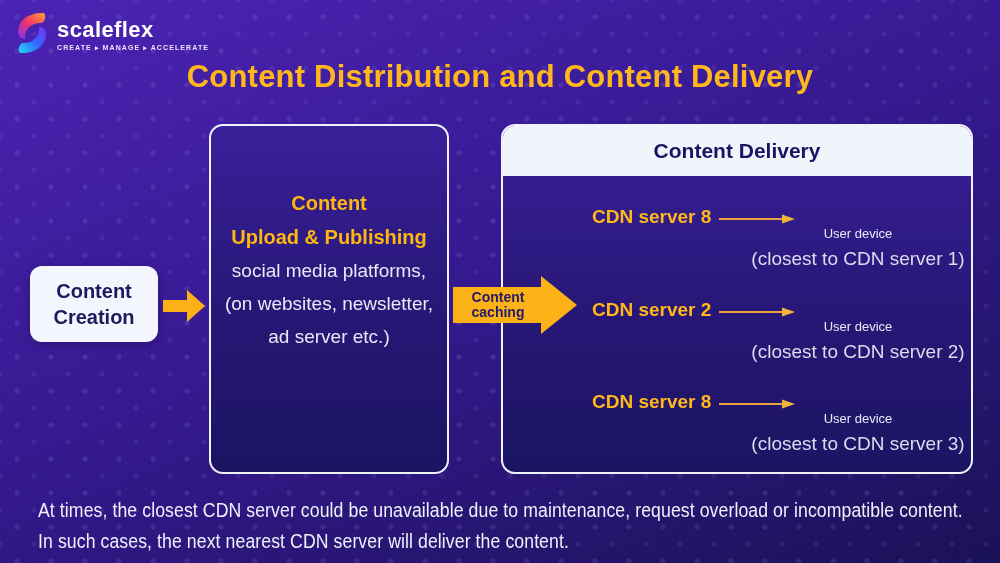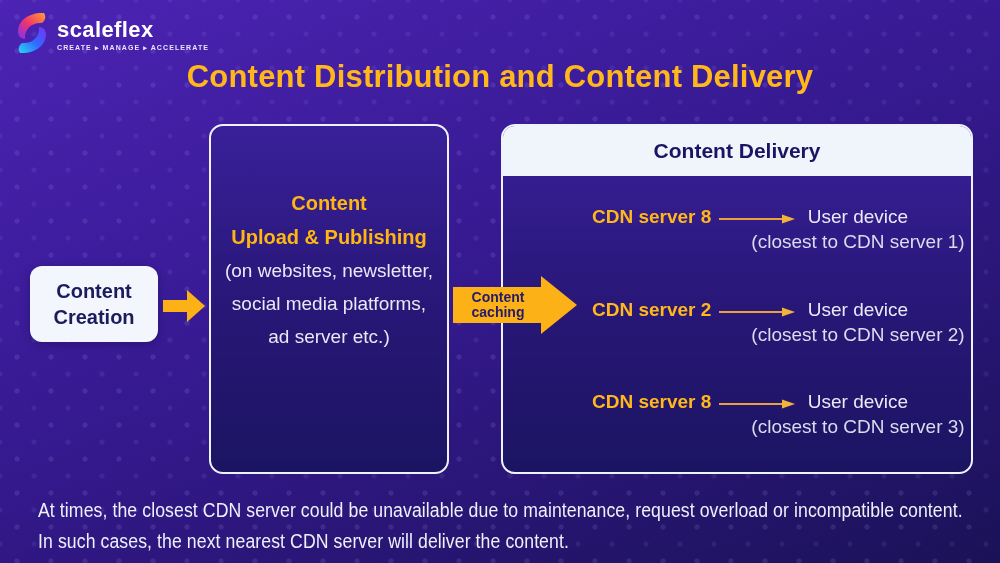--- a/index.html
+++ b/index.html
@@ -54,21 +54,21 @@
   .dist-content { margin-top:60px; text-align:center; }
   .dist-highlight { color:#ffb612; font-weight:bold; font-size:20px; line-height:34px; }
   .dist-detail { color:#e9e9f6; font-size:19px; line-height:33px; }
 
   
   .cdn-row { position:absolute; left:0; width:100%; height:60px; }
   .row-1 { top:80px; } .row-2 { top:173px;padding-left:22px; } .row-3 { top:265px; }
   .cdn-server { position:absolute; left:89px; top:0; color:#ffb71c; font-weight:bold; font-size:19px; white-space:nowrap; }
   .thin-arrow { position:absolute; left:216px; top:5px; }
   .device-col { position:absolute; left:240px; width:230px; text-align:center; }
-  .device-label { color:#eaeaf7; font-size:19px; line-height:22px; white-space:nowrap; }
+  .device-label { color:#eaeaf7; font-size:13px; line-height:22px; white-space:nowrap;margin-top:17px; }
   .device-note  { color:#dcdcef; font-size:19px; line-height:22px; margin-top:3px; white-space:nowrap; }
 
   
   .small-arrow { position:absolute; left:163px; top:290px; }
   .caching-arrow { position:absolute; left:453px; top:276px; width:124px; height:58px; z-index:5; }
   .caching-label {
     position:absolute; left:0; top:14px; width:90px; text-align:center;
     color:#241b6b; font-weight:bold; font-size:14px; line-height:15px;
   }
 
@@ -122,22 +122,22 @@
     </svg>
   </span>
 
   <div class="panel dist-panel">
     <div class="dist-content">
       <div class="dist-highlight">
         <div>Content</div>
         <div>Upload &amp; Publishing</div>
       </div>
       <div class="dist-detail">
+        <div>social media platforms,</div>
         <div>(on websites, newsletter,</div>
-        <div>social media platforms,</div>
         <div>ad server etc.)</div>
       </div>
     </div>
   </div>
 
   <div class="caching-arrow">
     <svg width="124" height="58" viewBox="0 0 124 58">
       <polygon points="0,11 88,11 88,0 124,29 88,58 88,47 0,47" fill="#fcb216"></polygon>
     </svg>
     <div class="caching-label">

